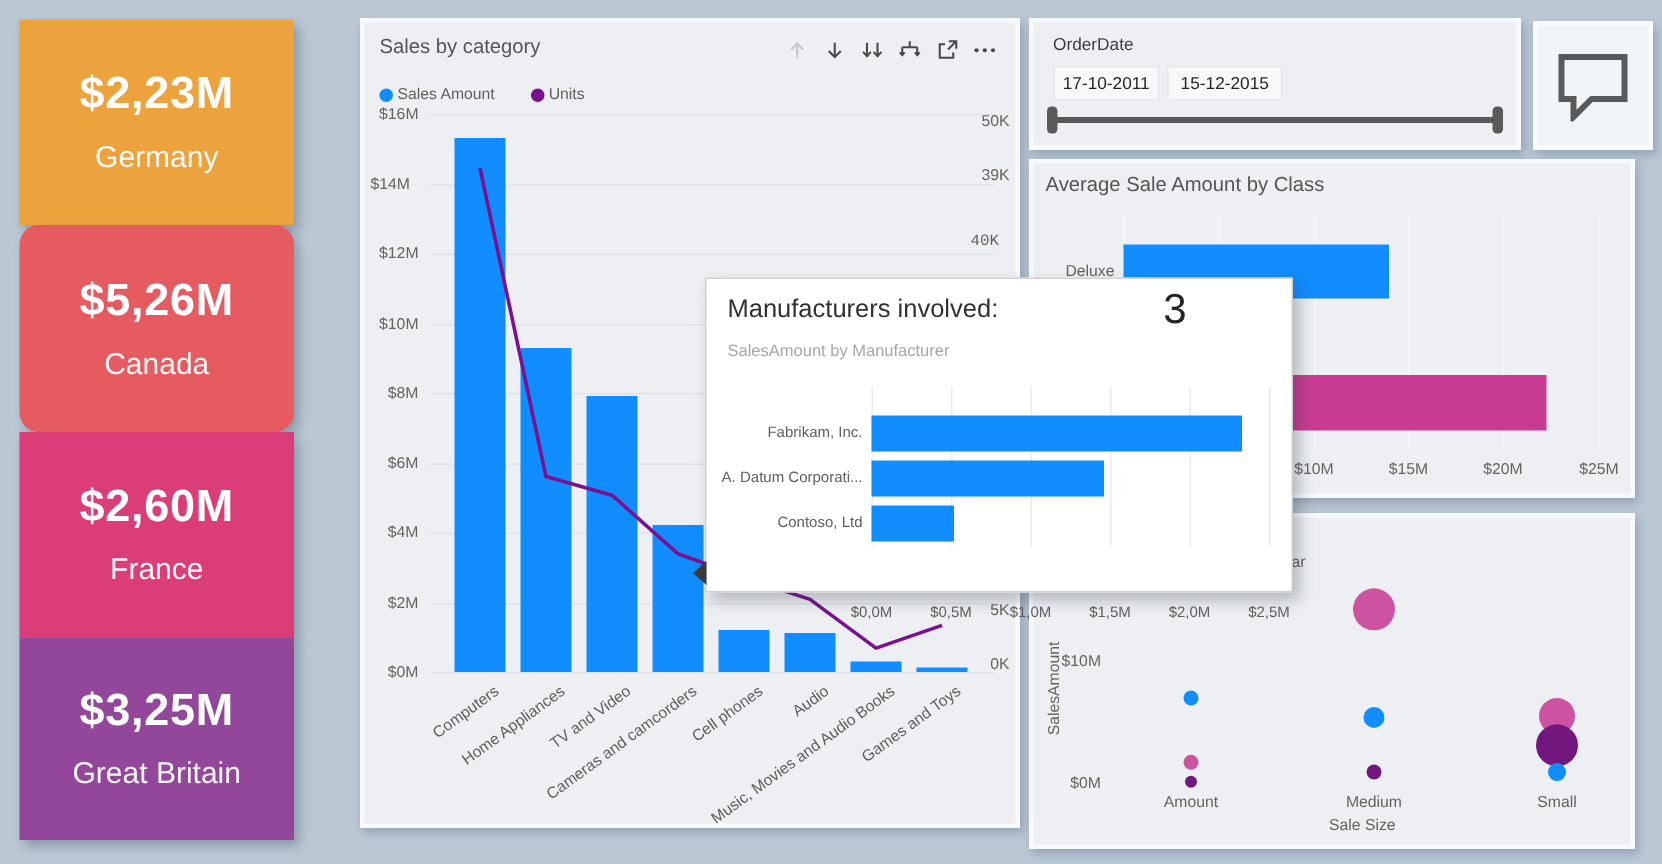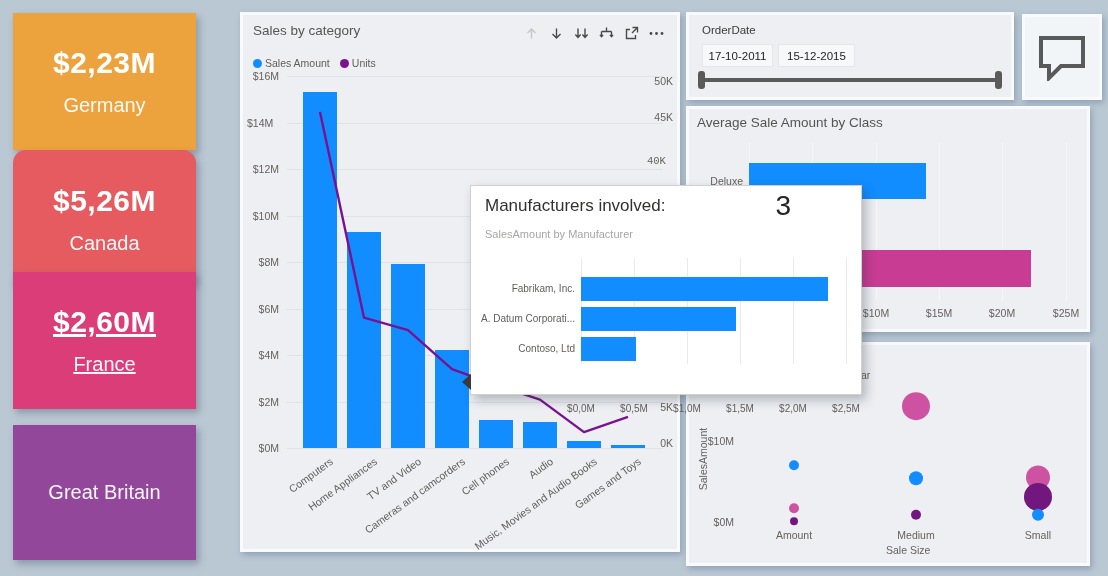--- a/index.html
+++ b/index.html
@@ -16,21 +16,21 @@
 
   
   .panel { position:absolute; background:#EDEFF3; border:3px solid #F8FAFD;
            box-shadow:2px 3px 6px rgba(96,116,140,.45); }
   .panel-title { position:absolute; left:10px; top:8px; font-size:13.5px; color:#555; }
 
   
   #sales-panel { left:240px; top:12px; width:440px; height:540px; }
   .toolbar { position:absolute; right:12px; top:10px; display:flex; gap:8px; }
   .tb-icon { width:17px; height:17px; display:inline-flex; align-items:center; justify-content:center; cursor:pointer; }
-  .legend { position:absolute; left:10px; top:42px; display:flex; gap:10px; align-items:center; }
+  .legend { position:absolute; left:10px; top:42px; display:flex; gap:24px; align-items:center; }
   .legend-item { display:flex; align-items:center; gap:3px; font-size:10.5px; color:#605E5C; }
   .legend-dot { width:9px; height:9px; border-radius:50%; }
   .gridline-h { position:absolute; height:1px; background:#dfe2e7; }
   .gridline-v { position:absolute; width:1px; }
   .axis-label { position:absolute; font-size:10.5px; color:#66625E; white-space:nowrap; }
   .bar { position:absolute; }
   .xcat { position:absolute; font-size:10.5px; color:#605E5C; white-space:nowrap;
           transform:translate(-100%,0) rotate(-36deg); transform-origin:100% 0; }
 
   
@@ -70,25 +70,26 @@
 
   <div id="kpi-column">
       <div class="kpi-card" style="top: 13px; height: 137px; background: rgb(236, 162, 61);">
         <div class="kpi-value">$2,23M</div>
         <div class="kpi-label">Germany</div>
       </div>
       <div class="kpi-card" style="top: 150px; height: 138px; background: rgb(229, 91, 95); border-radius: 13px;">
         <div class="kpi-value">$5,26M</div>
         <div class="kpi-label">Canada</div>
       </div>
-      <div class="kpi-card" style="top: 272px; height: 137px; background: rgb(218, 61, 120); text-decoration: underline;">
+      <div class="kpi-card" style="top: 288px; height: 137px; background: rgb(218, 61, 120);">
         <div class="kpi-value">$2,60M</div>
         <div class="kpi-label">France</div>
       </div>
       <div class="kpi-card" style="top: 425px; height: 135px; background: rgb(147, 71, 155);">
+        <div class="kpi-value">$3,25M</div>
         <div class="kpi-label">Great Britain</div>
       </div>
     </div>
 
   <div class="panel" id="sales-panel">
     <div class="panel-title">Sales by category</div>
     <div class="toolbar">
         <span class="tb-icon">
           <svg width="17" height="17" viewBox="0 0 17 17" style="stroke:#C8C6C4;fill:none;stroke-width:1.4">
             <path d="M8.5 13.5 V4.5 M4.5 8 L8.5 4 L12.5 8"></path>
@@ -145,21 +146,21 @@
         <div class="axis-label" style="left: 4px; top: 241px; width: 32px; text-align: right;">$8M</div>
         <div class="gridline-h" style="left: 44px; right: 14px; top: 294px;"></div>
         <div class="axis-label" style="left: 4px; top: 288px; width: 32px; text-align: right;">$6M</div>
         <div class="gridline-h" style="left: 44px; right: 14px; top: 340px;"></div>
         <div class="axis-label" style="left: 4px; top: 334px; width: 32px; text-align: right;">$4M</div>
         <div class="gridline-h" style="left: 44px; right: 14px; top: 387px;"></div>
         <div class="axis-label" style="left: 4px; top: 381px; width: 32px; text-align: right;">$2M</div>
         <div class="gridline-h" style="left: 44px; right: 14px; top: 433px;"></div>
         <div class="axis-label" style="left: 4px; top: 427px; width: 32px; text-align: right;">$0M</div>
         <div class="axis-label" style="left: 404px; top: 60px; width: 26px; text-align: right;">50K</div>
-        <div class="axis-label" style="left: 404px; top: 96px; width: 26px; text-align: right;">45K</div>
+        <div class="axis-label" style="left: 404px; top: 96px; width: 26px; text-align: right;">39K</div>
         <div class="axis-label" style="left: 404px; top: 140px; width: 26px; text-align: left; font-family: Liberation Mono, monospace;">40K</div>
         <div class="axis-label" style="left: 404px; top: 169px; width: 26px; text-align: right;">35K</div>
         <div class="axis-label" style="left: 404px; top: 205px; width: 26px; text-align: right;">30K</div>
         <div class="axis-label" style="left: 404px; top: 241px; width: 26px; text-align: right;">25K</div>
         <div class="axis-label" style="left: 404px; top: 277px; width: 26px; text-align: right;">20K</div>
         <div class="axis-label" style="left: 404px; top: 313px; width: 26px; text-align: right;">15K</div>
         <div class="axis-label" style="left: 404px; top: 350px; width: 26px; text-align: right;">10K</div>
         <div class="axis-label" style="left: 404px; top: 386px; width: 26px; text-align: right;">5K</div>
         <div class="axis-label" style="left: 404px; top: 422px; width: 26px; text-align: right;">0K</div>
         <div class="bar" style="left: 60px; width: 34px; top: 77px; height: 356px; background: rgb(17, 141, 255);"></div>

